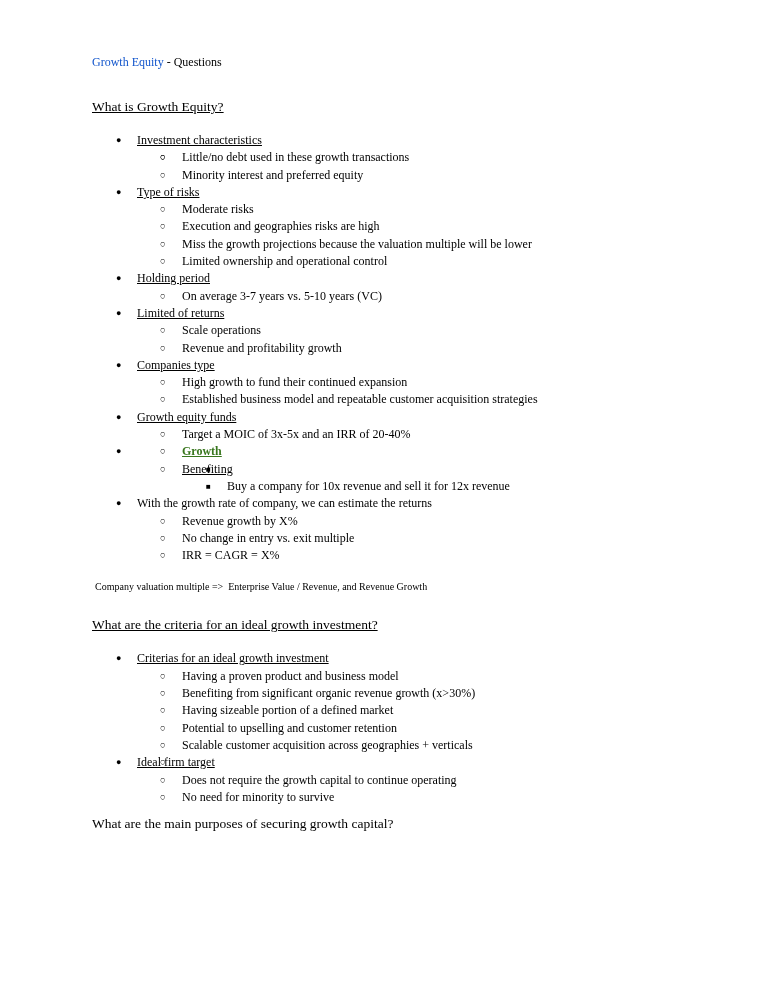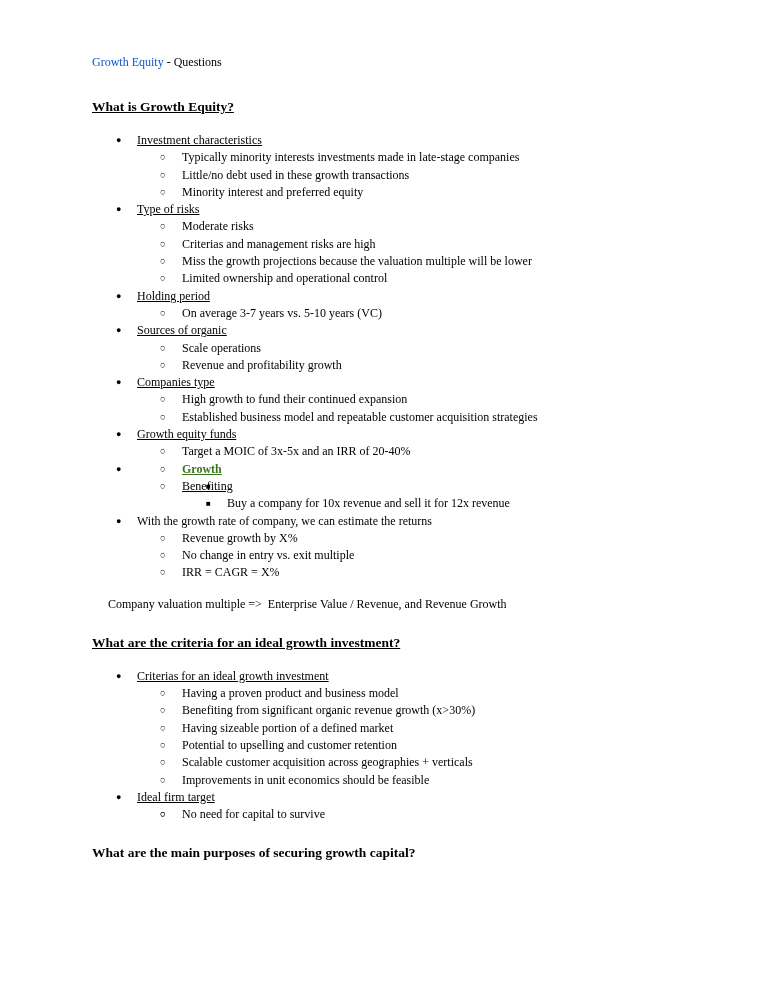--- a/index.html
+++ b/index.html
@@ -16,30 +16,30 @@
     padding:54px 56px 0 92px;
   }
   .doc-title {
     font-size:12px;
     line-height:17px;
     margin:0 0 26px 0;
   }
   .doc-title .link { cursor:pointer; }
   .heading {
     font-size:13.5px;
-    font-weight:bold;
+    font-weight:normal;
     line-height:19px;
-    margin:20px 0 16px 0;
+    margin:8px 0 16px 0;
   }
   .u { text-decoration:underline; }
   .b { font-weight:bold;text-align:center; }
   .para {
-    font-size:12px;
+    font-size:10px;
     line-height:17px;
-    margin:14px 0 20px 16px;
+    margin:14px 0 20px 3px;
     white-space:pre-wrap;
   }
   .list { margin:0; }
   .li {
     position:relative;
     font-size:12px;
     line-height:17.3px;
   }
   .li .marker {
     position:absolute;
@@ -58,31 +58,31 @@
 <body>
 
 <div class="page">
   <div class="doc-title">
     <span class="link" style="color: rgb(17, 85, 204);">Growth Equity</span><span> - Questions</span>
   </div>
   <div>
       <div class="heading"><span class="u">What is Growth Equity?</span></div>
       <div class="list">
         <div class="li lv1"><span class="marker">●</span><span class="txt u">Investment characteristics</span></div>
-        <div class="li lv2"><span class="marker">○</span><span class="txt">Typically minority interests investments made in late-stage companies</span></div>
+        <div class="li lv2"><span class="marker">○</span></div>
         <div class="li lv2"><span class="marker">○</span><span class="txt">Little/no debt used in these growth transactions</span></div>
         <div class="li lv2"><span class="marker">○</span><span class="txt">Minority interest and preferred equity</span></div>
         <div class="li lv1"><span class="marker">●</span><span class="txt u">Type of risks</span></div>
         <div class="li lv2"><span class="marker">○</span><span class="txt">Moderate risks</span></div>
-        <div class="li lv2"><span class="marker">○</span><span class="txt">Criterias and management risks are high</span></div>
+        <div class="li lv2"><span class="marker">○</span><span class="txt">Execution and geographies risks are high</span></div>
         <div class="li lv2"><span class="marker">○</span><span class="txt">Miss the growth projections because the valuation multiple will be lower</span></div>
         <div class="li lv2"><span class="marker">○</span><span class="txt">Limited ownership and operational control</span></div>
         <div class="li lv1"><span class="marker">●</span><span class="txt u">Holding period</span></div>
         <div class="li lv2"><span class="marker">○</span><span class="txt">On average 3-7 years vs. 5-10 years (VC)</span></div>
-        <div class="li lv1"><span class="marker">●</span><span class="txt u">Sources of organic</span></div>
+        <div class="li lv1"><span class="marker">●</span><span class="txt u">Limited of returns</span></div>
         <div class="li lv2"><span class="marker">○</span><span class="txt">Scale operations</span></div>
         <div class="li lv2"><span class="marker">○</span><span class="txt">Revenue and profitability growth</span></div>
         <div class="li lv1"><span class="marker">●</span><span class="txt u">Companies type</span></div>
         <div class="li lv2"><span class="marker">○</span><span class="txt">High growth to fund their continued expansion</span></div>
         <div class="li lv2"><span class="marker">○</span><span class="txt">Established business model and repeatable customer acquisition strategies</span></div>
         <div class="li lv1"><span class="marker">●</span><span class="txt u">Growth equity funds</span></div>
         <div class="li lv2"><span class="marker">○</span><span class="txt">Target a MOIC of 3x-5x and an IRR of 20-40%</span></div>
         <div class="li lv1"><span class="marker">●</span></div>
         <div class="li lv2"><span class="marker">○</span><span class="txt u b" style="color: rgb(56, 118, 29);">Growth</span></div>
         <div class="li lv3"><span class="marker">■</span></div>
@@ -95,20 +95,20 @@
       </div>
       <div class="para">Company valuation multiple =&gt;  Enterprise Value / Revenue, and Revenue Growth</div>
       <div class="heading"><span class="u">What are the criteria for an ideal growth investment?</span></div>
       <div class="list">
         <div class="li lv1"><span class="marker">●</span><span class="txt u">Criterias for an ideal growth investment</span></div>
         <div class="li lv2"><span class="marker">○</span><span class="txt">Having a proven product and business model</span></div>
         <div class="li lv2"><span class="marker">○</span><span class="txt">Benefiting from significant organic revenue growth (x&gt;30%)</span></div>
         <div class="li lv2"><span class="marker">○</span><span class="txt">Having sizeable portion of a defined market</span></div>
         <div class="li lv2"><span class="marker">○</span><span class="txt">Potential to upselling and customer retention</span></div>
         <div class="li lv2"><span class="marker">○</span><span class="txt">Scalable customer acquisition across geographies + verticals</span></div>
-        <div class="li lv2"><span class="marker">○</span><span class="txt">Improvements in unit economics should be feasible</span></div>
+        <div class="li lv2"><span class="marker">○</span></div>
         <div class="li lv1"><span class="marker">●</span><span class="txt u">Ideal firm target</span></div>
-        <div class="li lv2"><span class="marker">○</span></div>
-        <div class="li lv2"><span class="marker">○</span><span class="txt">No need for capital to survive</span></div>
+        <div class="li lv2"><span class="marker">○</span><span class="txt">Does not require the growth capital to continue operating</span></div>
+        <div class="li lv2"><span class="marker">○</span><span class="txt">No need for minority to survive</span></div>
       </div>
       <div class="heading"><span>What are the main purposes of securing growth capital?</span></div>
     </div>
 </div>
 
 </body></html>

